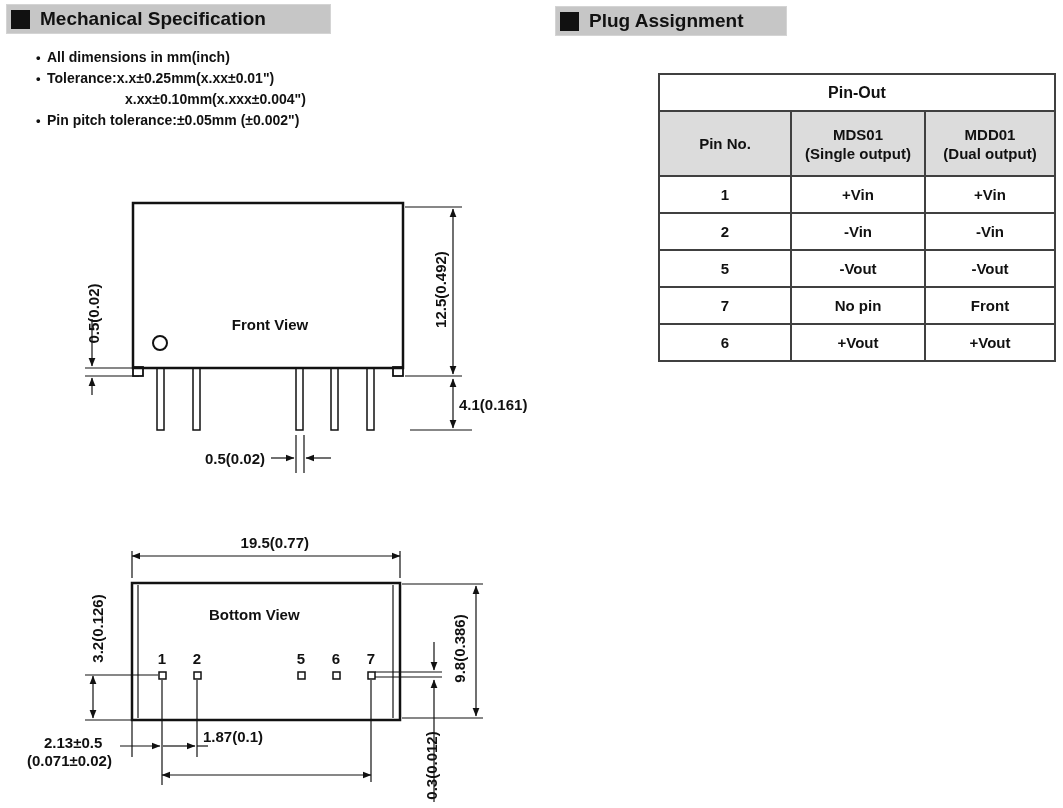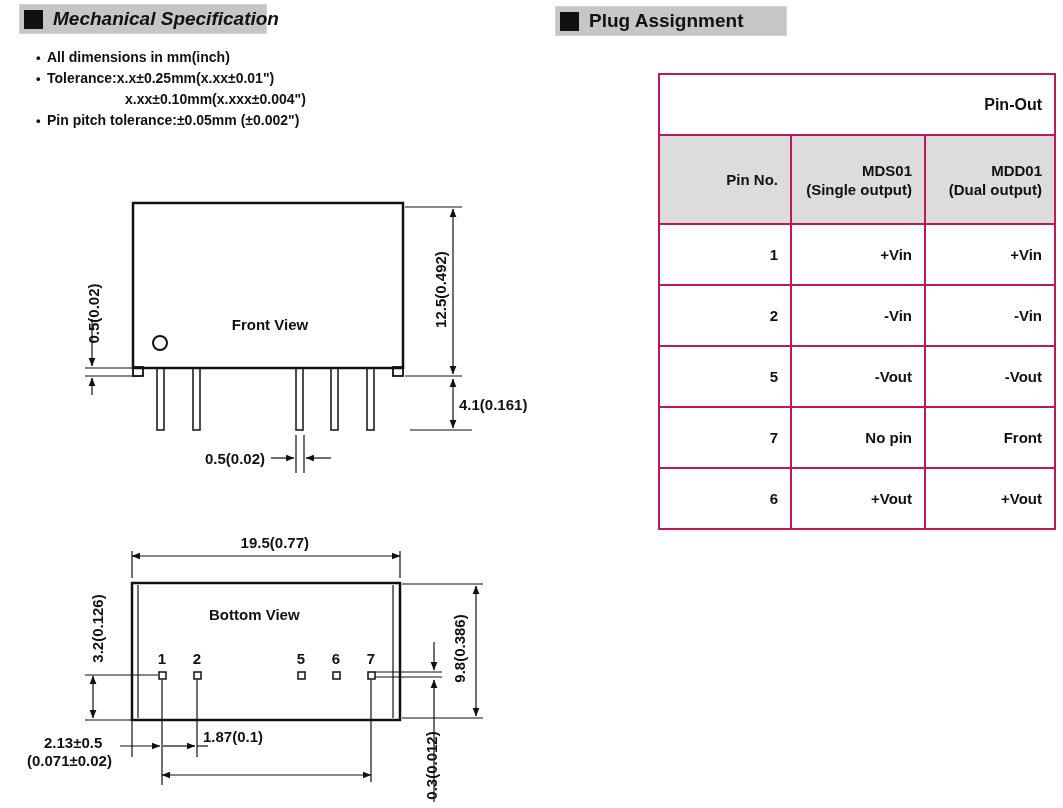--- a/index.html
+++ b/index.html
@@ -13,32 +13,32 @@
   .sec-title{font-size:19px;font-weight:700;margin-left:10px;white-space:nowrap;letter-spacing:0px;}
   
   .note{position:absolute;font-size:14px;font-weight:700;white-space:nowrap;display:flex;align-items:baseline;}
   .blt{width:11px;font-size:13px;}
   
   .lbl{position:absolute;font-size:15px;font-weight:700;white-space:nowrap;color:#111;}
   .ctr{text-align:center;}
   .rot{transform:rotate(-90deg);}
   
   table.pinout{position:absolute;left:658px;top:73px;width:396px;border-collapse:collapse;table-layout:fixed;background:#fff;}
-  table.pinout td,table.pinout th{border:2px solid #be185d;font-size:15px;font-weight:700;text-align:right;padding:12px;color:#111;}
+  table.pinout td,table.pinout th{border:2px solid #404040;font-size:15px;font-weight:700;text-align:center;padding:0;color:#111;}
   table.pinout .title-row th{height:35px;font-size:16px;}
   table.pinout .hdr-row th{height:63px;background:#dcdcdc;line-height:19px;}
   table.pinout .body-row td{height:35px;}
   svg{position:absolute;overflow:visible;}
 </style>
 </head>
 <body>
 
 <div id="canvas">
 
-  <div class="sec-hdr" style="left:19px;top:4px;width:248px;font-style:italic;">
+  <div class="sec-hdr" style="left:6px;top:4px;width:325px;">
     <span class="sq"></span>
     <span class="sec-title">Mechanical Specification</span>
   </div>
   <div class="sec-hdr" style="left:555px;top:6px;width:232px;">
     <span class="sq"></span>
     <span class="sec-title">Plug Assignment</span>
   </div>
 
   <div class="note" style="left:36px;top:49px;">
     <span class="blt">•</span>

